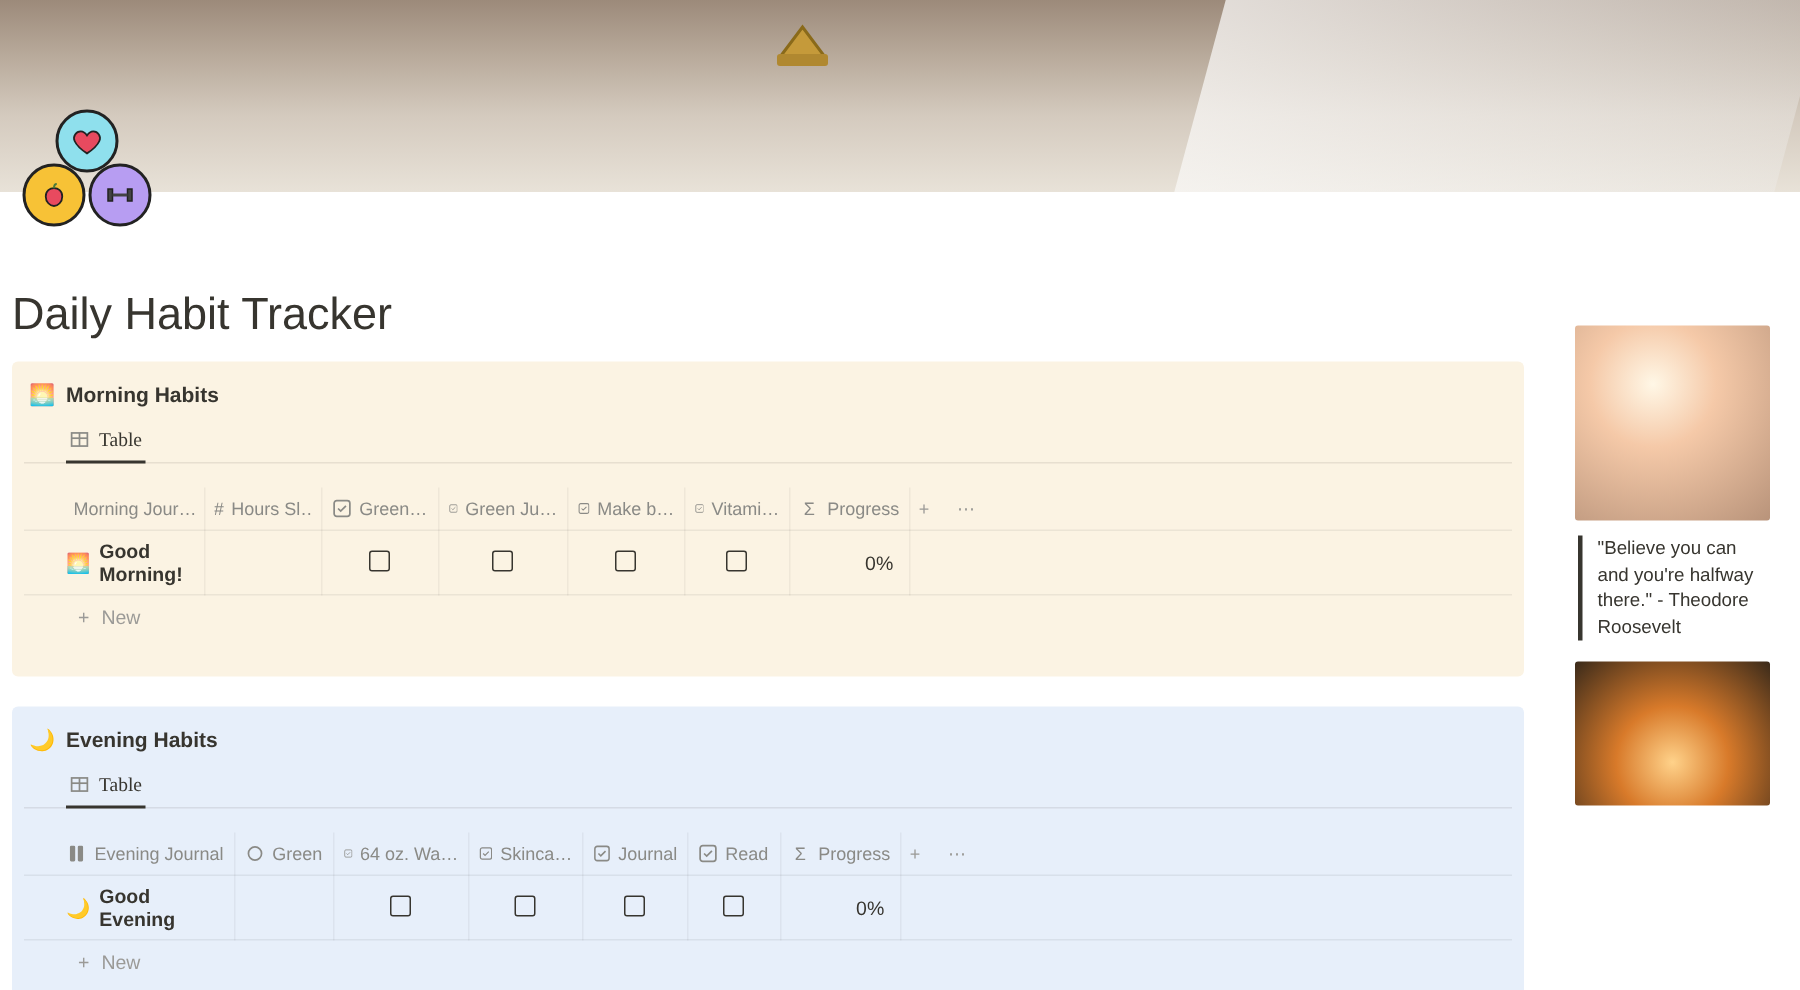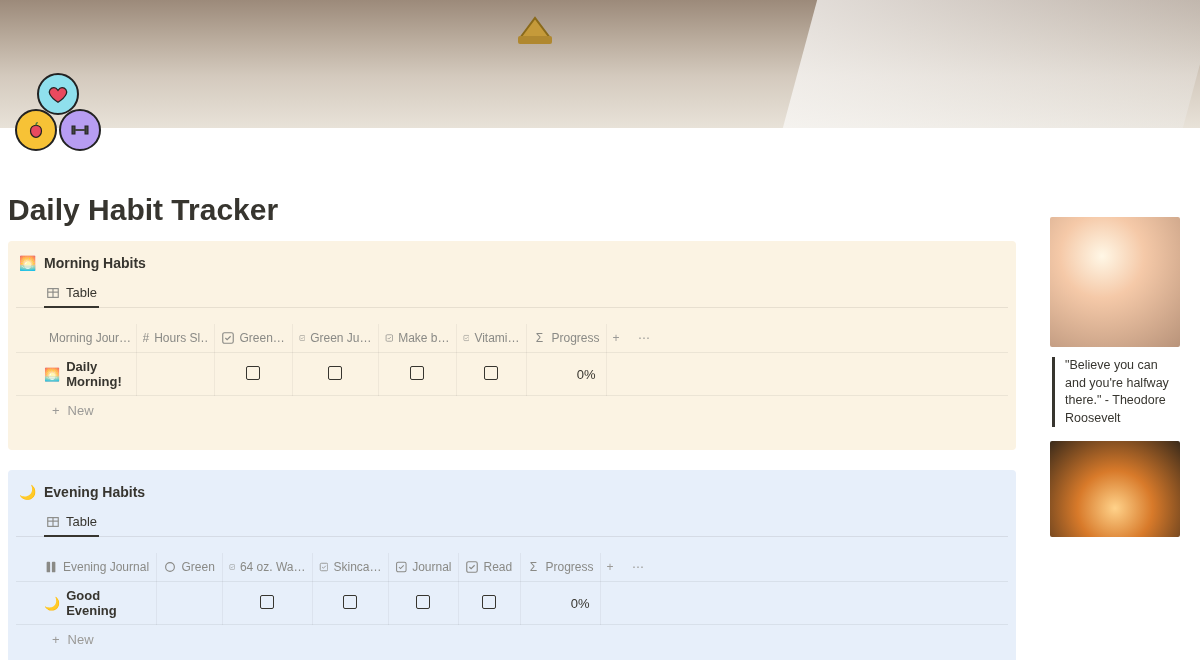--- a/index.html
+++ b/index.html
@@ -9,28 +9,28 @@
   .clip { position:absolute; left:510px; top:10px; width:50px; height:40px; }
   .clip svg { width:100%; height:100%; }
   .page-icon { position: relative; margin-top: -55px; margin-left: 12px; width: 100px; height: 90px; }
   .circle { position:absolute; border-radius:50%; border:2px solid #222; display:flex; align-items:center; justify-content:center; }
   .c-heart { width:42px; height:42px; background:#8fe0ed; left:25px; top:0; }
   .c-apple { width:42px; height:42px; background:#f7c236; left:3px; top:36px; }
   .c-barbell { width:42px; height:42px; background:#b79df2; left:47px; top:36px; }
   .main { padding: 0 8px; display:flex; gap:34px; }
   .left { flex: 0 0 1008px; }
   .right { flex: 1; padding-top: 54px; }
-  h1 { font-size: 30px; font-weight:700; margin: 30px 0 14px 0; }
+  h1 { font-size: 30px; font-weight:400; margin: 30px 0 14px 0; }
   .block { border-radius: 4px; padding: 10px 8px 28px 8px; margin-bottom: 20px; }
   .block-morning { background: #fbf3e3; }
   .block-evening { background: #e7effa; }
   .block-head { display:flex; align-items:center; gap:8px; font-size:14px; font-weight:600; padding: 4px 4px 10px 4px; }
   .emoji-sun { width:16px; height:16px; display:inline-flex; align-items:center; justify-content:center; }
   .tabs { display:flex; align-items:center; border-bottom: 1px solid rgba(55,53,47,0.1); padding-left: 28px; }
-  .tab { display:flex; align-items:center; gap:6px; font-size:13px; padding: 4px 2px 6px 2px; border-bottom: 2px solid #37352f; margin-bottom:-1px; cursor:pointer; }
+  .tab { display:flex; align-items:center; gap:6px; font-size:13px; padding: 4px 2px 6px 2px; border-bottom: 2px solid #37352f; margin-bottom:-1px; cursor:pointer;font-family:Liberation Serif, serif; }
   .icon-sm { width:14px; height:14px; display:inline-flex; align-items:center; justify-content:center; color:#8a8a86; }
   .icon-sm svg { width:100%; height:100%; }
   table { width: 100%; border-collapse: collapse; margin-top: 16px; }
   th { text-align:left; font-weight:400; font-size:12px; color:#8a8a86; padding: 7px 6px; border-bottom:1px solid rgba(55,53,47,0.08); border-right:1px solid rgba(55,53,47,0.06); white-space:nowrap; overflow:hidden; text-overflow:ellipsis; }
   th .col-inner { display:flex; align-items:center; gap:5px; overflow:hidden; }
   td { font-size:13px; padding: 6px 6px; border-bottom:1px solid rgba(55,53,47,0.08); border-right:1px solid rgba(55,53,47,0.06); }
   td.center { text-align:center; }
   .row-title { display:flex; align-items:center; gap:6px; font-weight:600; }
   .chk { width:14px; height:14px; border:1.5px solid #37352f; border-radius:2px; display:inline-block; cursor:pointer; }
   .prog { text-align:right; padding-right:10px; }
@@ -171,21 +171,21 @@
               </th>
             <th class="th-add" style="width:26px"><span class="plus-btn">+</span></th>
             <th class="th-more col-morning-last"><span class="more-btn">⋯</span></th>
           </tr>
         </thead>
         <tbody>
           <tr>
             <td class="td-first">
                 <div class="row-title">
                   <span>🌅</span>
-                  <span>Daily Morning!</span>
+                  <span>Good Morning!</span>
                 </div>
               </td>
             <td></td>
             <td class="center"><span class="chk"></span></td>
             <td class="center"><span class="chk"></span></td>
             <td class="center"><span class="chk"></span></td>
             <td class="center"><span class="chk"></span></td>
             <td class="prog"><span>0%</span></td>
             <td style="border-right:none"></td>
             <td style="border-right:none"></td>

